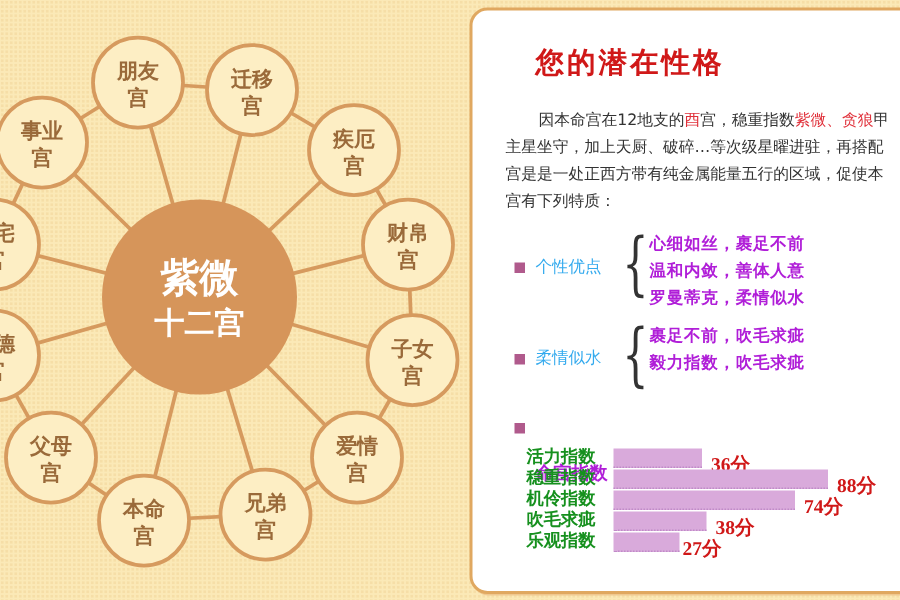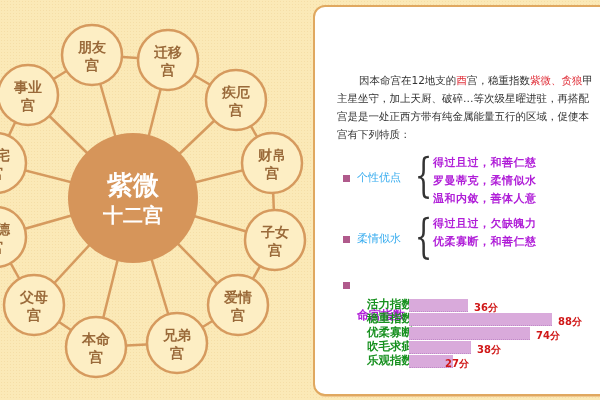--- a/index.html
+++ b/index.html
@@ -58,28 +58,28 @@
 
     .scores { position: absolute; left: 22px; top: 270px; width: 280px; }
     .scores .head-bullet {
       position: absolute; left: 6px; top: 5px; width: 7px; height: 7px; background: #b05a8c;
     }
     .scores .head {
       position: absolute; left: 20px; top: 0px; font-size: 12px; font-weight: bold; color: #b01ed8; margin-top: 30px;
     }
     .score-row { position: absolute; left: 0; height: 14px; width: 280px; }
     .score-row .name {
-      position: absolute; left: 14px; top: -2px; font-size: 11.5px; font-weight: bold; color: #16901e; margin-left: 16px;
+      position: absolute; left: 14px; top: -2px; font-size: 11.5px; font-weight: bold; color: #16901e;
     }
     .score-row .bar {
       position: absolute; left: 72px; top: 0; height: 12px;
       background: #d9aadb; border-bottom: 1px dotted #c08ac8;
     }
     .score-row .val {
-      position: absolute; top: 2px; font-size: 10px; font-weight: bold; color: #d01818;
+      position: absolute; top: 2px; font-size: 13px; font-weight: bold; color: #d01818; font-family: Liberation Serif, serif;
     }
   </style>
 </head>
 <body>
 
 <svg id="wheel" width="310" height="400" viewBox="0 0 310 400">
     <line x1="133" y1="198" x2="92" y2="55" stroke="#d69a5e" stroke-width="2.5"></line>
     <line x1="133" y1="198" x2="168" y2="60" stroke="#d69a5e" stroke-width="2.5"></line>
     <line x1="133" y1="198" x2="236" y2="100" stroke="#d69a5e" stroke-width="2.5"></line>
     <line x1="133" y1="198" x2="272" y2="163" stroke="#d69a5e" stroke-width="2.5"></line>
@@ -164,72 +164,73 @@
       <text x="28" y="110" text-anchor="middle" class="palace-text">宫</text>
     </g>
     <g>
       <circle cx="133" cy="198" r="65" fill="#d6955a"></circle>
       <text x="133" y="194" text-anchor="middle" class="center-text1">紫微</text>
       <text x="133" y="222" text-anchor="middle" class="center-text2">十二宫</text>
     </g>
   </svg>
 
 <div class="panel">
+  <div class="title">您的潜在性格</div>
   <div class="intro">
     <span class="line indent"><span>因本命宫在12地支的</span><span class="red">酉</span><span>宫，稳重指数</span><span class="red">紫微、贪狼</span><span>甲</span></span>
     <span class="line">主星坐守，加上天厨、破碎…等次级星曜进驻，再搭配</span>
     <span class="line">宫是是一处正西方带有纯金属能量五行的区域，促使本</span>
     <span class="line">宫有下列特质：</span>
   </div>
 
   <div class="trait" style="top:147px;">
     <span class="bullet"></span>
     <span class="label">个性优点</span>
     <span class="brace">{</span>
     <div class="items">
-      <span class="item">得过且过，和善仁慈</span>
+      <span class="item">心细如丝，裹足不前</span>
+      <span class="item">温和内敛，善体人意</span>
       <span class="item">罗曼蒂克，柔情似水</span>
-      <span class="item">温和内敛，善体人意</span>
     </div>
   </div>
 
   <div class="trait" style="top:208px;">
     <span class="bullet"></span>
     <span class="label">柔情似水</span>
     <span class="brace">{</span>
     <div class="items">
-      <span class="item">得过且过，欠缺魄力</span>
-      <span class="item">优柔寡断，和善仁慈</span>
+      <span class="item">裹足不前，吹毛求疵</span>
+      <span class="item">毅力指数，吹毛求疵</span>
     </div>
   </div>
 
   <div class="scores">
     <span class="head-bullet"></span>
     <span class="head">命宫指数</span>
     <div id="score-rows">
         <div class="score-row" style="top: 22px;">
           <span class="name">活力指数</span>
           <span class="bar" style="width:59px"></span>
           <span class="val" style="left:137px">36分</span>
         </div>
         <div class="score-row" style="top: 36px;">
           <span class="name">稳重指数</span>
           <span class="bar" style="width:143px"></span>
           <span class="val" style="left:221px">88分</span>
         </div>
         <div class="score-row" style="top: 50px;">
-          <span class="name">优柔寡断</span>
+          <span class="name">机伶指数</span>
           <span class="bar" style="width:121px"></span>
           <span class="val" style="left:199px">74分</span>
         </div>
         <div class="score-row" style="top: 64px;">
           <span class="name">吹毛求疵</span>
           <span class="bar" style="width:62px"></span>
           <span class="val" style="left:140px">38分</span>
         </div>
         <div class="score-row" style="top: 78px;">
           <span class="name">乐观指数</span>
           <span class="bar" style="width:44px"></span>
-          <span class="val" style="left:108px">27分</span>
+          <span class="val" style="left:118px">27分</span>
         </div>
       </div>
   </div>
 </div>
 
 </body></html>

